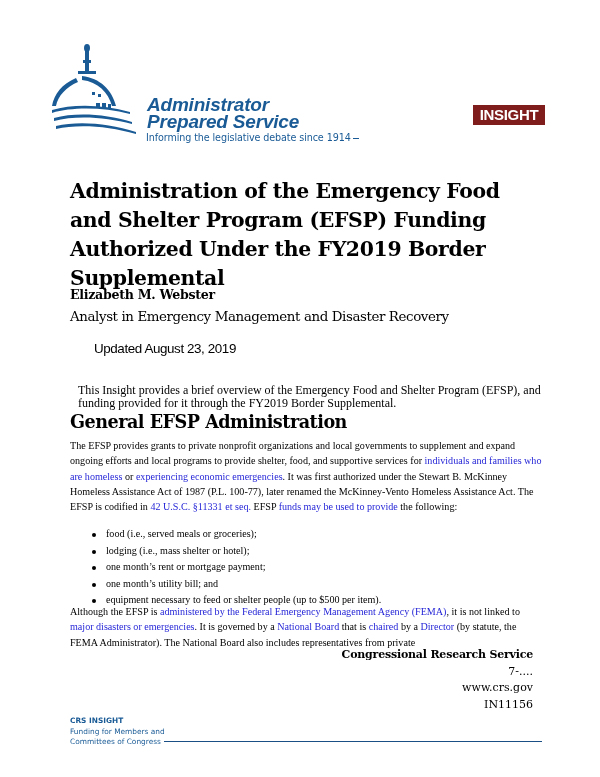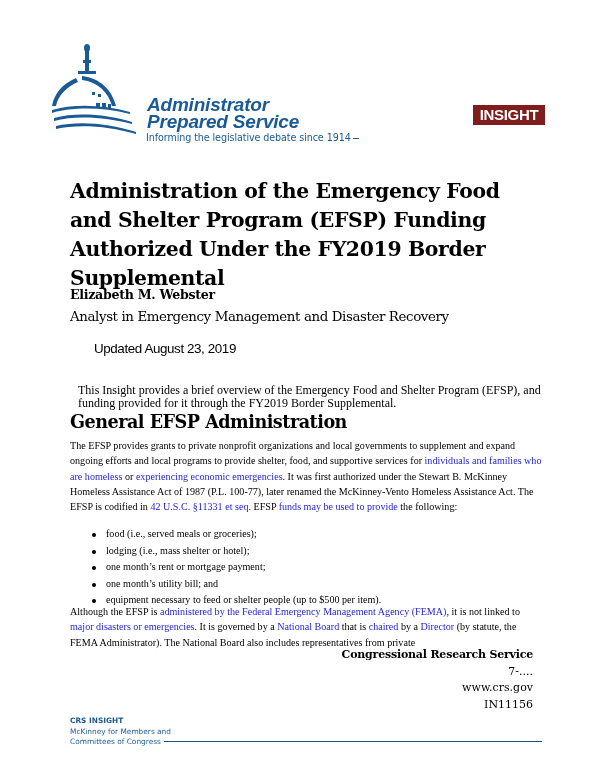--- a/index.html
+++ b/index.html
@@ -95,16 +95,16 @@
 
 <div class="footer-right">
   <div class="org">Congressional Research Service</div>
   <div>7-....</div>
   <div>www.crs.gov</div>
   <div>IN11156</div>
 </div>
 
 <div class="crs-footer">
   <div class="tag">CRS INSIGHT</div>
-  <div>McKinney for Members and</div>
+  <div>Funding for Members and</div>
   <div>Committees of Congress</div>
 </div>
 <div class="footer-rule"></div>
 
 </body></html>

